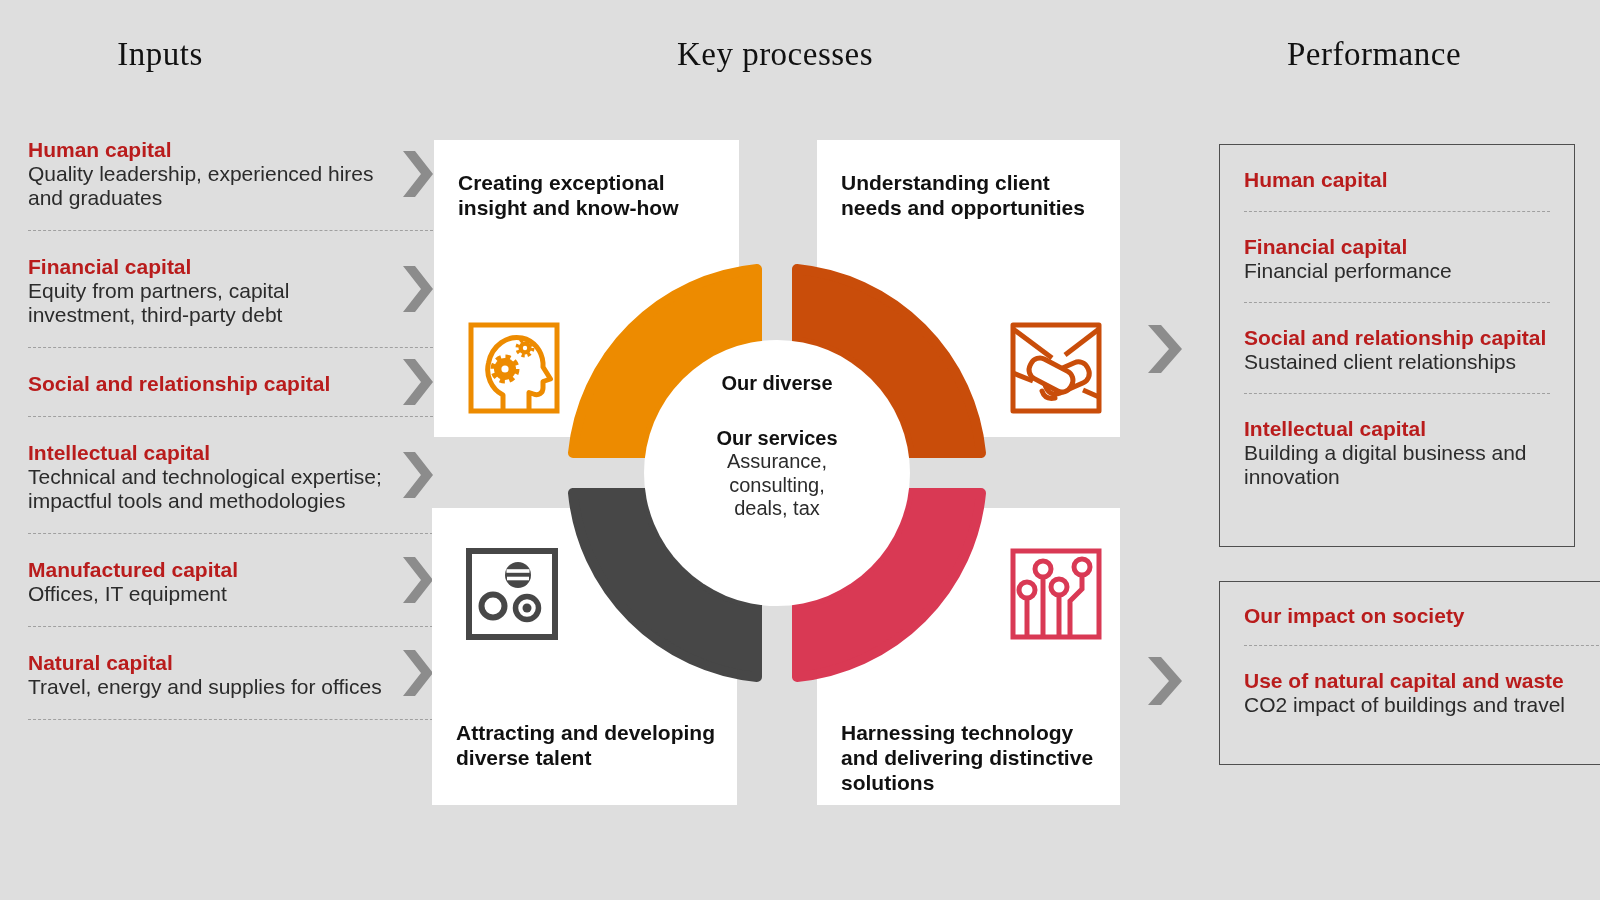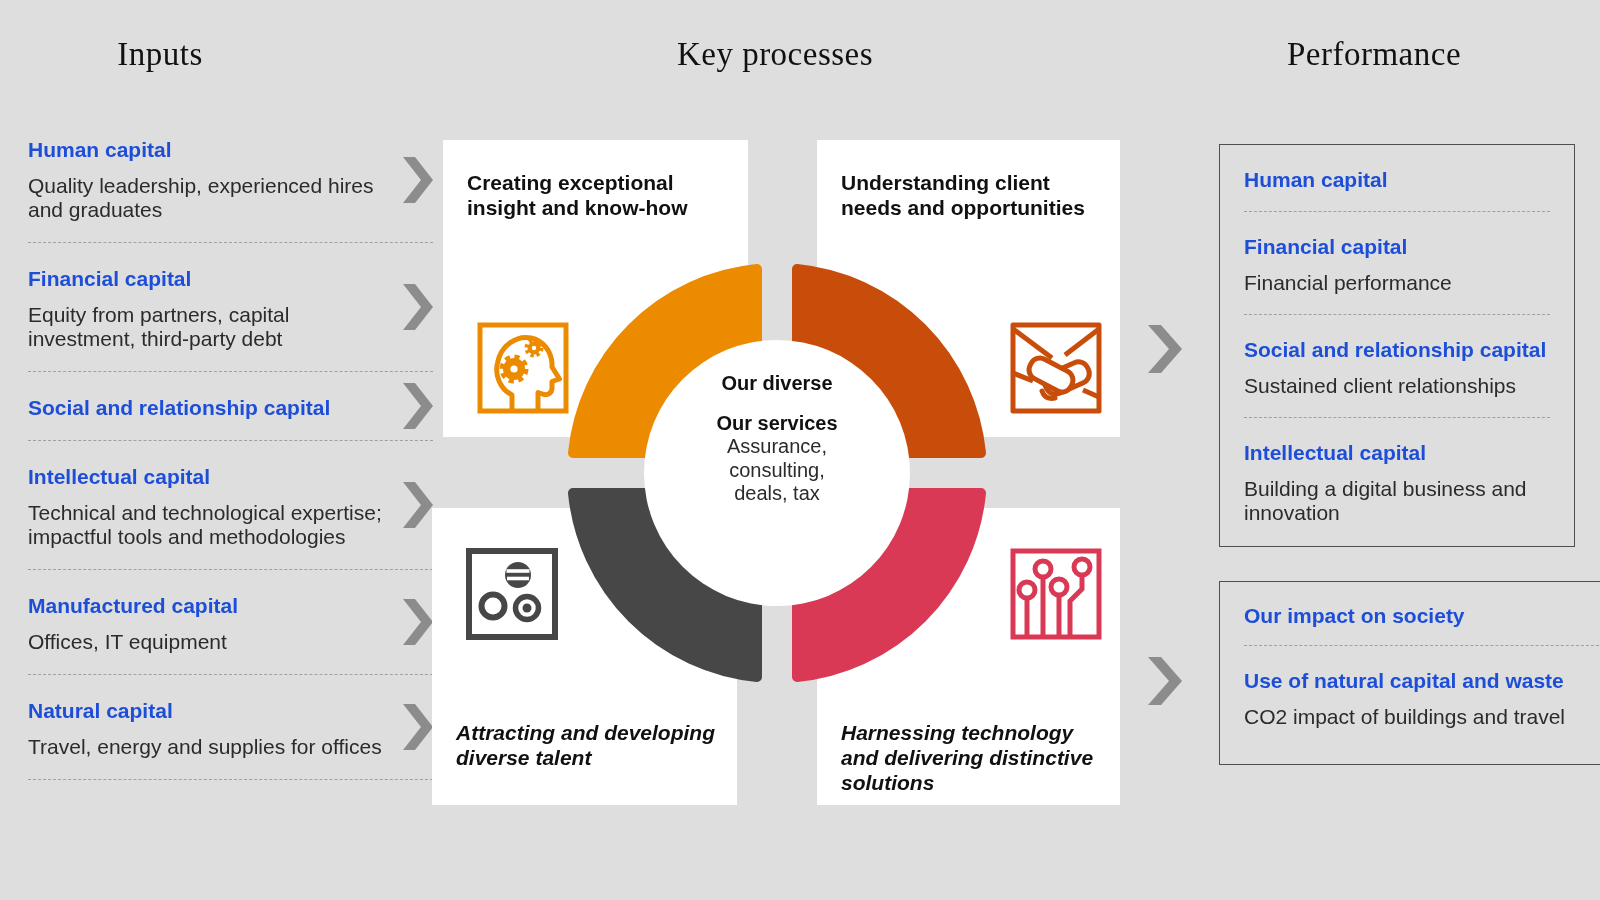--- a/index.html
+++ b/index.html
@@ -26,48 +26,48 @@
   .t-performance { left: 1196px; width: 356px; }
 
   
   .inputs-list { position: absolute; left: 28px; top: 128px; width: 405px; }
   .input-item {
     position: relative;
     padding: 24px 48px 20px 0;
     border-bottom: 1.5px dashed #a0a0a0;
   }
   .input-item:first-child { padding-top: 10px; }
-  .item-heading { font-size: 21px; font-weight: bold; line-height: 24px; color: #1d4ed8; }
-  .item-desc { font-size: 21px; line-height: 24px; color: #2b2b2b; margin-top: 12px; }
+  .item-heading { font-size: 21px; font-weight: bold; line-height: 24px; color: #b91c1c; }
+  .item-desc { font-size: 21px; line-height: 24px; color: #2b2b2b; margin-top: 0; }
   .chev {
     position: absolute;
     right: 0;
     top: 50%;
     margin-top: -23px;
     width: 30px; height: 46px;
     fill: #8c8c8c;
   }
   .input-item:first-child .chev { margin-top: -28px; }
 
   
   .card { position: absolute; background: #ffffff; }
-  .card-tl { left: 443px; top: 140px; width: 305px; height: 297px; }
+  .card-tl { left: 434px; top: 140px; width: 305px; height: 297px; }
   .card-tr { left: 817px; top: 140px; width: 303px; height: 297px; }
   .card-bl { left: 432px; top: 508px; width: 305px; height: 297px; }
   .card-br { left: 817px; top: 508px; width: 303px; height: 297px; }
   .card-heading {
     position: absolute;
     left: 24px;
     font-size: 21px;
     font-weight: bold;
     line-height: 25px;
     color: #111;
   }
   .card-tl .card-heading, .card-tr .card-heading { top: 30px; }
-  .card-bl .card-heading, .card-br .card-heading { top: 212px; font-style: italic; }
+  .card-bl .card-heading, .card-br .card-heading { top: 212px; }
   .card-tl .card-heading { max-width: 300px; }
   .card-tr .card-heading { max-width: 245px; }
   .card-bl .card-heading { max-width: 265px; }
   .card-br .card-heading { max-width: 272px; }
   .icon { position: absolute; width: 100px; height: 100px; }
   .card-tl .icon, .card-bl .icon { left: 30px; }
   .card-tr .icon, .card-br .icon { right: 14px; }
   .card-tl .icon, .card-tr .icon { top: 178px; }
   .card-bl .icon, .card-br .icon { top: 36px; }
 
@@ -77,21 +77,21 @@
   .center-text {
     position: absolute;
     left: 662px; top: 372px; width: 230px;
     text-align: center;
     font-size: 20px;
     line-height: 23.5px;
     color: #2b2b2b;
   }
   .center-heading { font-weight: bold; color: #111; }
   .purpose-body { width: 190px; margin: 0 auto; }
-  .services-block { margin-top: 16px; }
+  .services-block { margin-top: 31px; }
   .services-body { width: 130px; margin: 0 auto; }
 
   
   .perf-box { position: absolute; border: 1.5px solid #4f4f4f; padding: 0 24px; }
   .perf-box-1 { left: 1219px; top: 144px; width: 356px; height: 403px; }
   .perf-box-2 { left: 1219px; top: 581px; width: 410px; height: 184px; }
   .perf-item { padding: 23px 0 19px; border-bottom: 1.5px dashed #a0a0a0; }
   .perf-item:last-child { border-bottom: none; }
   .perf-box-2 .perf-item:first-child { padding: 22px 0 17px; }
 

